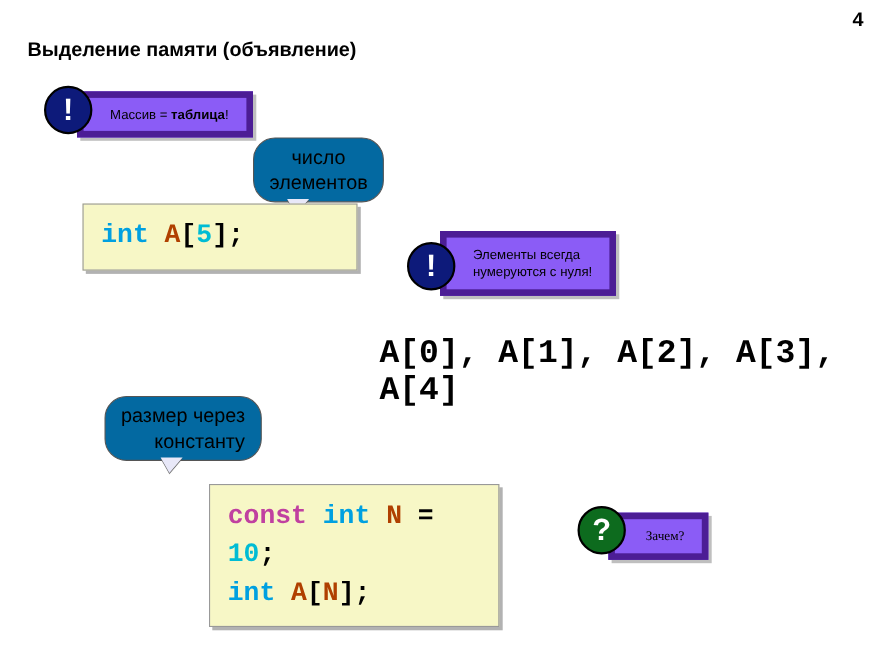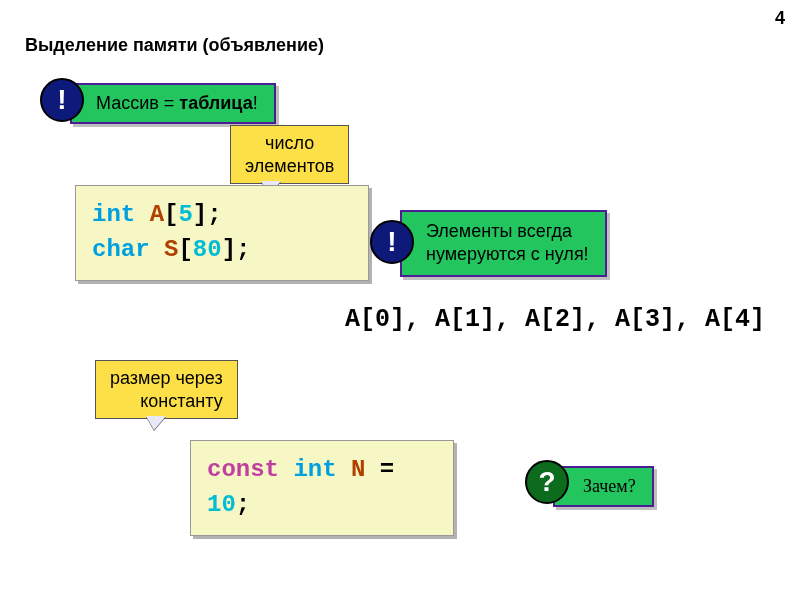--- a/index.html
+++ b/index.html
@@ -3,63 +3,63 @@
 <meta charset="utf-8">
 <style>
   * { box-sizing: border-box; margin: 0; padding: 0; }
   body { width: 800px; height: 600px; background: #fff; font-family: Arial, sans-serif; position: relative; overflow: hidden; }
   .page-num { position: absolute; top: 8px; right: 15px; font-size: 18px; font-weight: bold; }
   .title { position: absolute; top: 35px; left: 25px; font-size: 18px; font-weight: bold; }
   .bang-circle { width: 44px; height: 44px; border-radius: 50%; background: #0d1a7a; border: 2px solid #000; display: flex; align-items: center; justify-content: center; position: absolute; z-index: 5; }
   .bang-circle span { color: #fff; font-weight: bold; font-size: 28px; line-height: 1; }
   .q-circle { width: 44px; height: 44px; border-radius: 50%; background: #0d6b1e; border: 2px solid #000; display: flex; align-items: center; justify-content: center; position: absolute; z-index: 5; }
   .q-circle span { color: #fff; font-weight: bold; font-size: 28px; line-height: 1; }
-  .notebox { background: #22c55e; border: 2px solid #4c1d95; padding: 8px 16px; position: absolute; font-size: 18px; box-shadow: 3px 3px 0 rgba(0,0,0,0.25); }
-  .speech { background: #fde047; border: 1.5px solid #555; border-radius: 0; padding: 6px 14px; position: absolute; font-size: 18px; text-align: center; line-height: 1.25; }
+  .notebox { background: #8b5cf6; border: 6px solid #4c1d95; padding: 8px 16px; position: absolute; font-size: 12px; box-shadow: 3px 3px 0 rgba(0,0,0,0.25); }
+  .speech { background: #0369a1; border: 1.5px solid #555; border-radius: 20px; padding: 6px 14px; position: absolute; font-size: 18px; text-align: center; line-height: 1.25; }
   .speech::after { content: ""; position: absolute; width: 0; height: 0; }
   .speech.tail-bl::after { bottom: -12px; left: 30px; border-left: 8px solid transparent; border-right: 12px solid transparent; border-top: 14px solid #e8e8f8; filter: drop-shadow(0 1px 0 #555); }
   .speech.tail-bl2::after { bottom: -12px; left: 50px; border-left: 8px solid transparent; border-right: 12px solid transparent; border-top: 14px solid #e8e8f8; filter: drop-shadow(0 1px 0 #555); }
   .codebox { background: #f7f7c6; border: 1px solid #999; box-shadow: 3px 3px 0 rgba(0,0,0,0.3); padding: 12px 16px; position: absolute; font-family: "Courier New", monospace; font-size: 24px; font-weight: bold; line-height: 1.45; }
   .kw-type { color: #00a0e0; }
   .kw-num { color: #00bcd4; }
   .kw-ident { color: #b04000; }
   .kw-const { color: #c040a0; }
   .kw-punc { color: #000; }
-  .mono-line { position: absolute; font-family: "Courier New", monospace; font-weight: bold; font-size: 25px; }
+  .mono-line { position: absolute; font-family: "Courier New", monospace; font-weight: bold; font-size: 30px; }
   b.reg { font-weight: bold; }
 </style>
 </head>
 <body>
 
 <div class="page-num">4</div>
 <div class="title">Выделение памяти (объявление)</div>
 
 <div class="bang-circle" style="top:78px; left:40px;">
     <span>!</span>
   </div>
 <div class="notebox" style="top:83px; left:70px; padding-left:24px;">
   <span>Массив = </span><b class="reg">таблица</b><span>!</span>
 </div>
 
 <div class="speech tail-bl" style="top:125px; left:230px;">число<br>элементов</div>
 
-<div class="codebox" style="top:185px; left:75px; width:294px;">
+<div class="codebox" style="top:185px; left:75px; width:250px;">
   <div><span class="kw-type">int</span><span> </span><span class="kw-ident">A</span><span class="kw-punc">[</span><span class="kw-num">5</span><span class="kw-punc">];</span></div>
-  <div><span class="kw-type">char</span><span> </span><span class="kw-ident">S</span><span class="kw-punc">[</span><span class="kw-num">80</span><span class="kw-punc">];</span></div>
 </div>
 
 <div class="bang-circle" style="top:220px; left:370px;">
     <span>!</span>
   </div>
 <div class="notebox" style="top:210px; left:400px; padding-left:24px; line-height:1.3;">Элементы всегда<br>нумеруются с нуля!</div>
 
 <div class="mono-line" style="top:305px; left:345px;">A[0], A[1], A[2], A[3], A[4]</div>
 
 <div class="speech tail-bl2" style="top:360px; left:95px;text-align:right;">размер через<br>константу</div>
 
 <div class="codebox" style="top:440px; left:190px; width:264px;">
   <div><span class="kw-const">const</span><span> </span><span class="kw-type">int</span><span> </span><span class="kw-ident">N</span><span> = </span><span class="kw-num">10</span><span class="kw-punc">;</span></div>
+  <div><span class="kw-type">int</span><span> </span><span class="kw-ident">A</span><span class="kw-punc">[</span><span class="kw-ident">N</span><span class="kw-punc">];</span></div>
 </div>
 
 <div class="q-circle" style="top:460px; left:525px;">
     <span>?</span>
   </div>
 <div class="notebox" style="top:466px; left:553px; padding-left:28px;font-family:Liberation Serif, serif;">Зачем?</div>
 
 </body></html>

